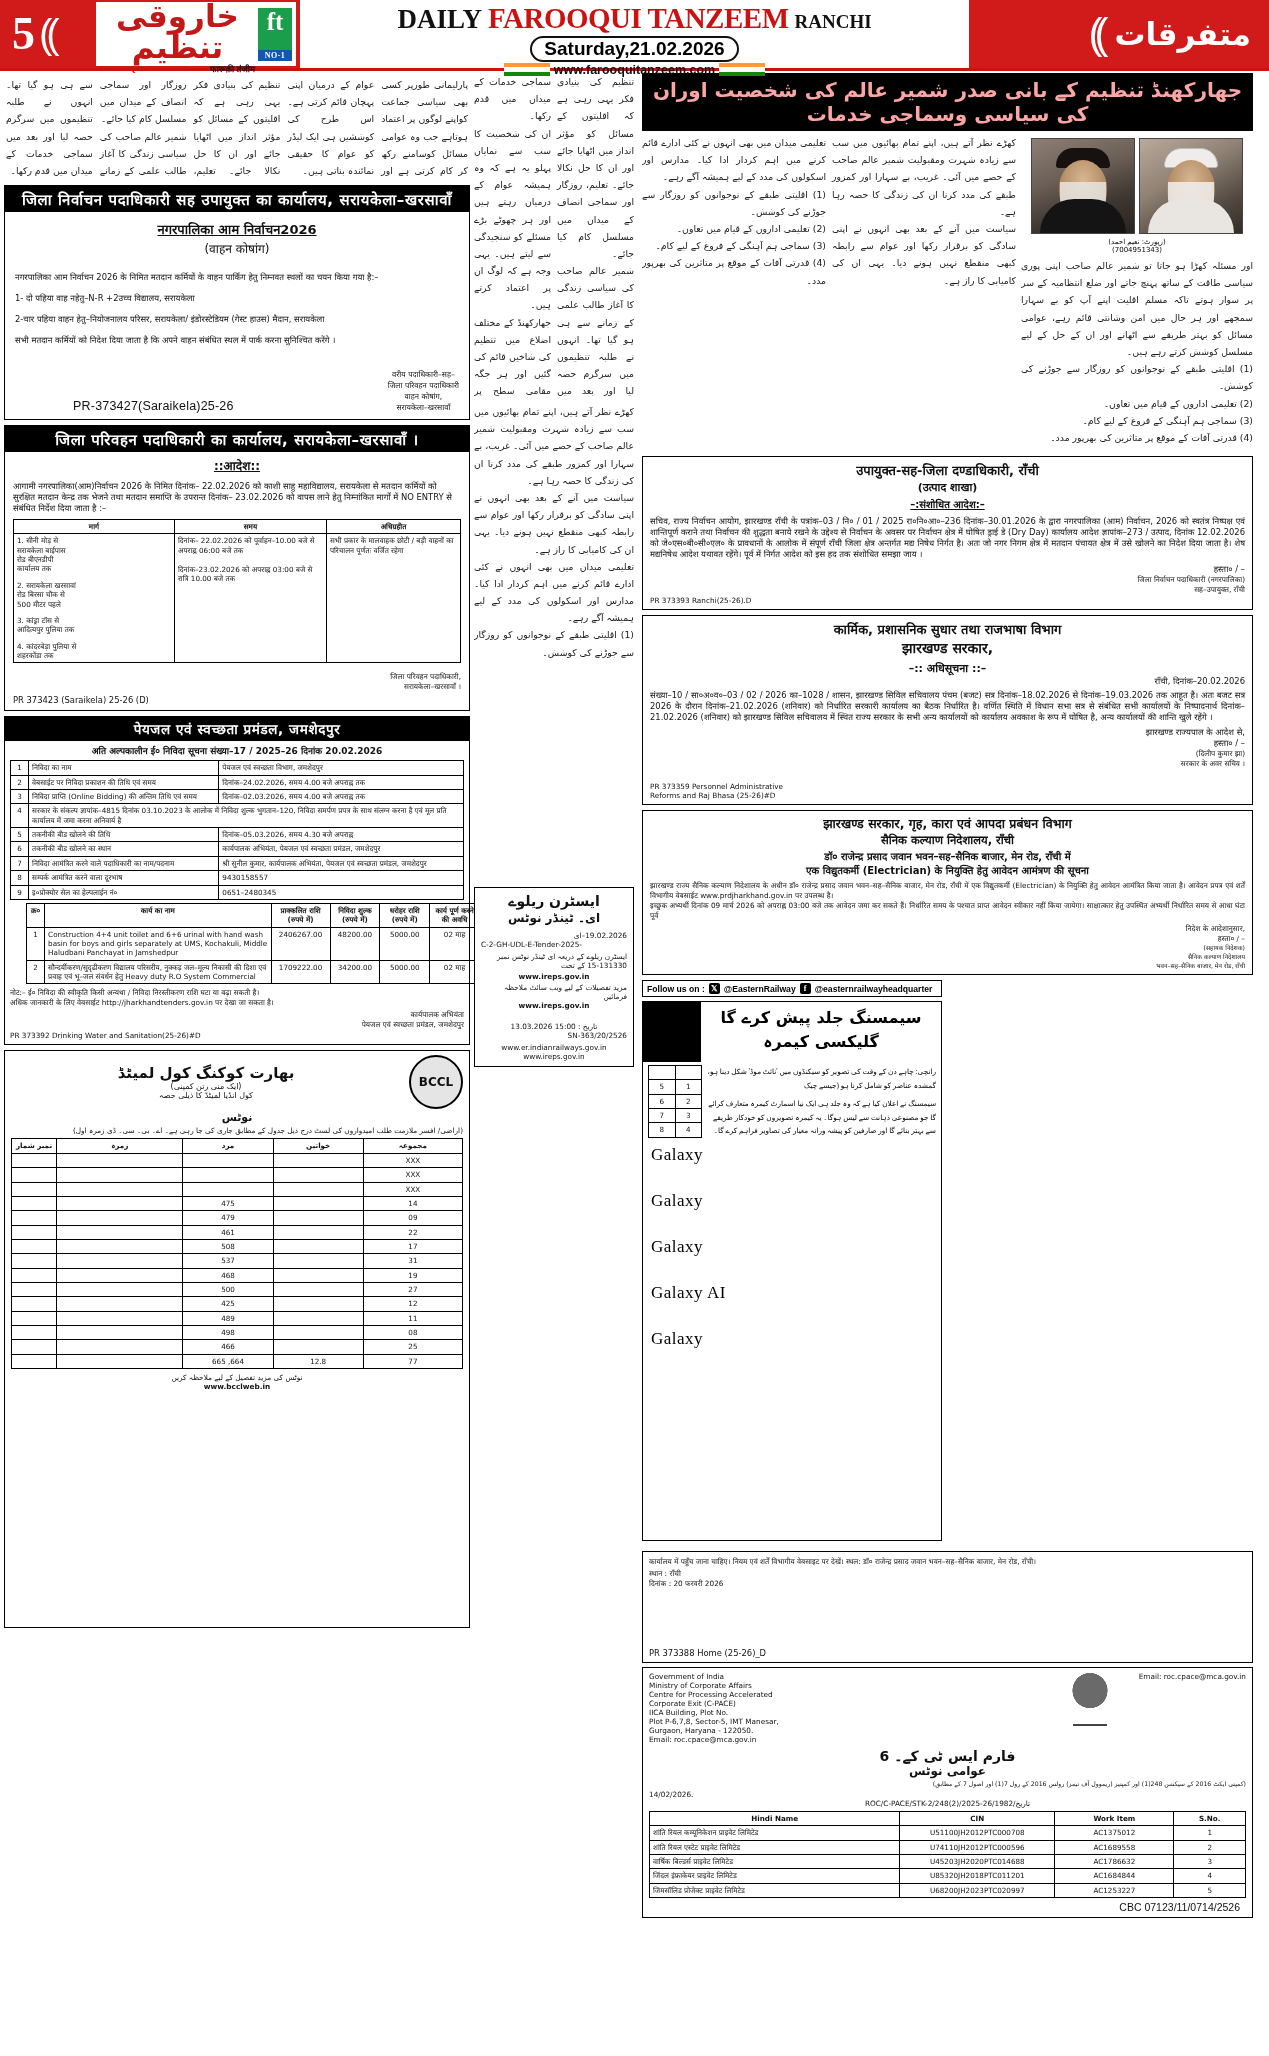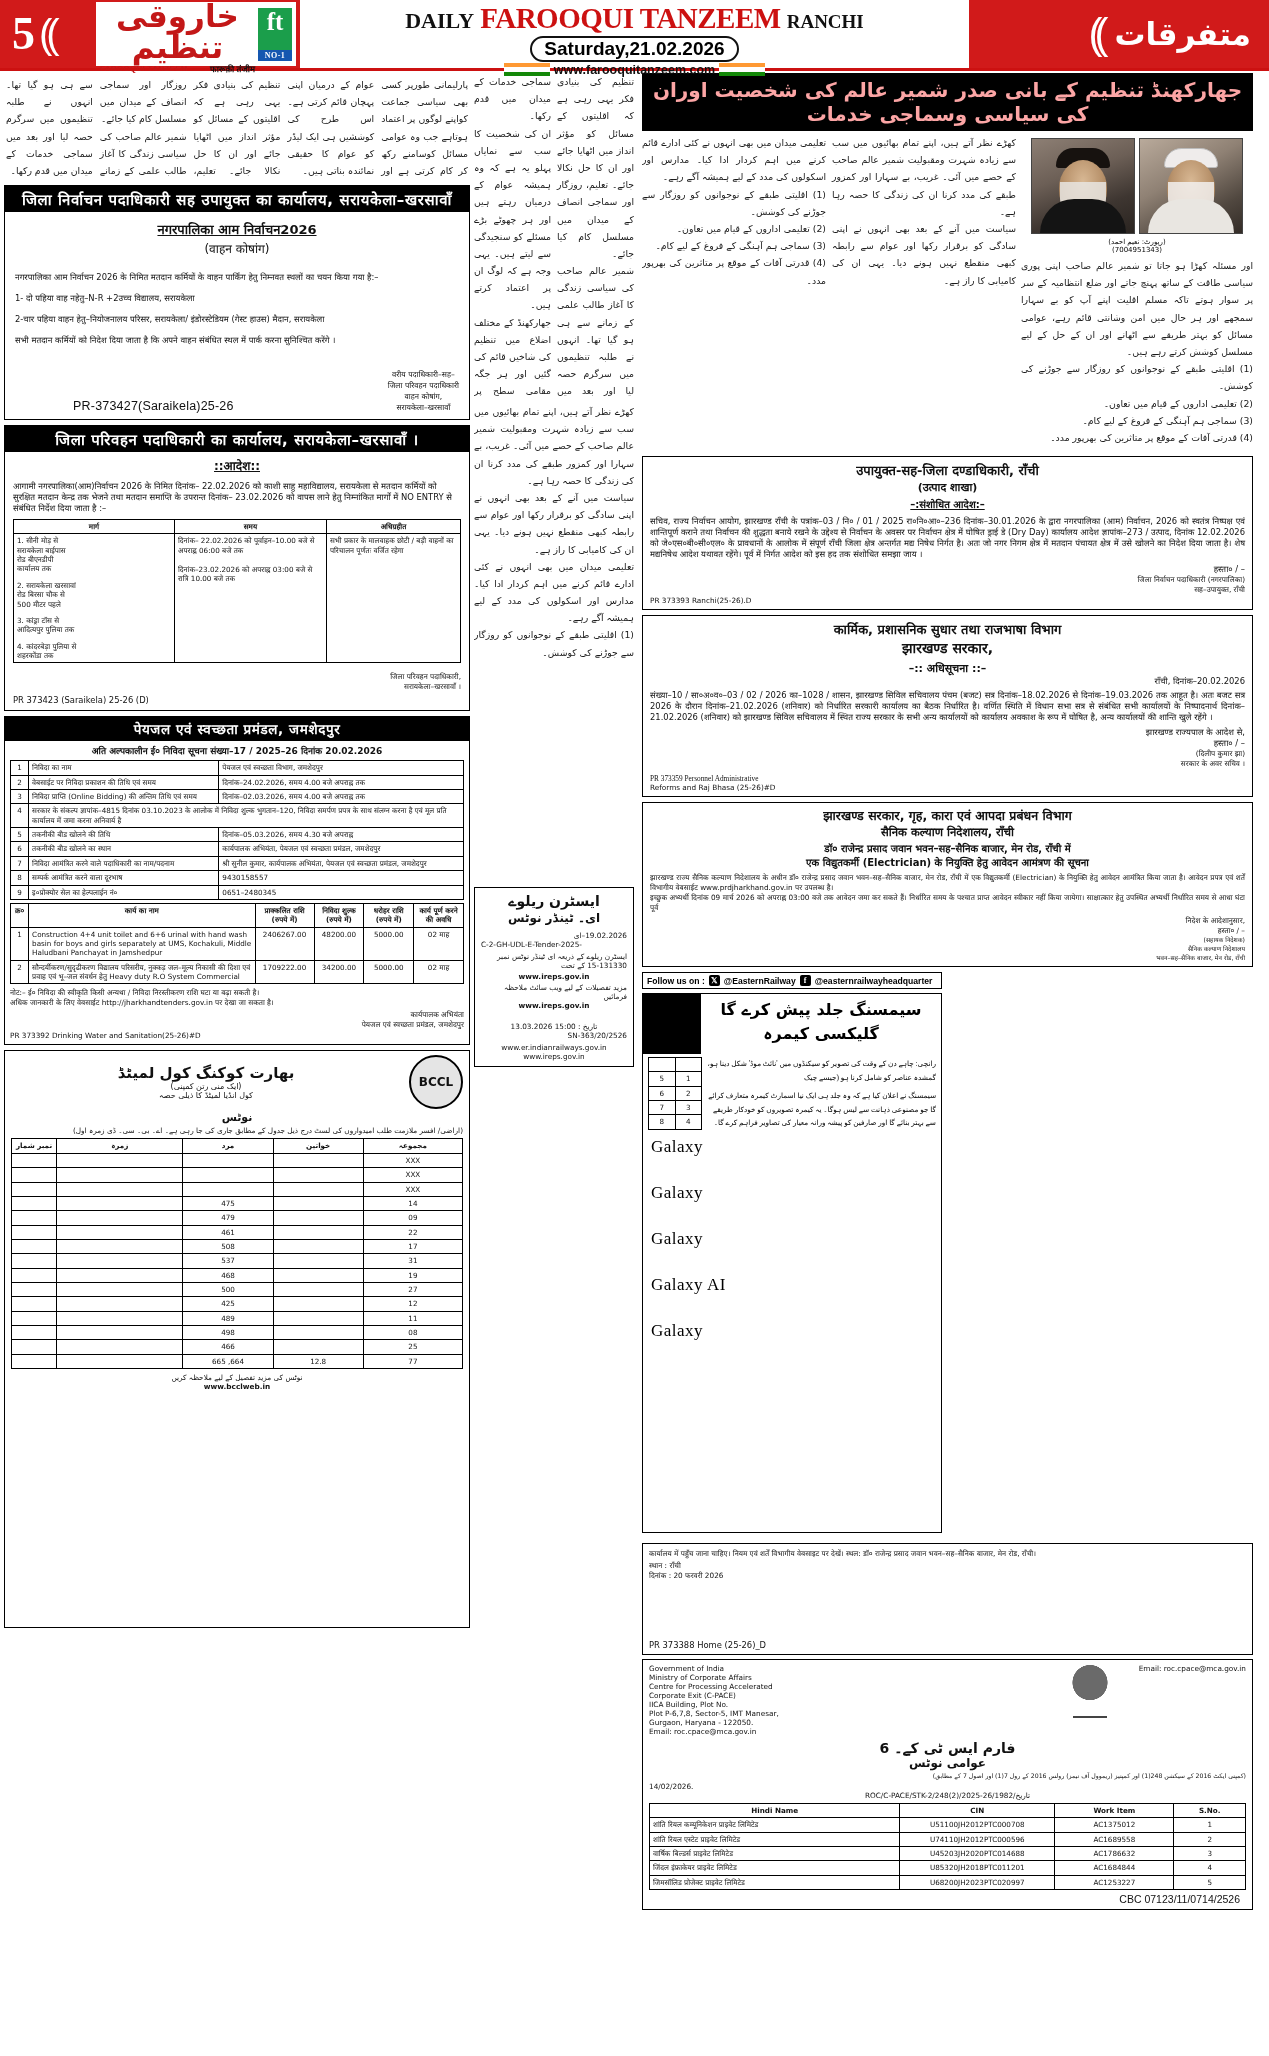--- a/index.html
+++ b/index.html
@@ -40,21 +40,21 @@
   }
   .logo-ft .no1 {
     position:absolute; bottom:-1px; left:0; width:100%; background:#1557b0; color:#fff;
     font-size:8px; text-align:center; letter-spacing:.5px; padding:1px 0;
   }
   .mh-center {
     flex: 1; background: #fff; display:flex; flex-direction: column;
     align-items: center; justify-content: flex-start; padding-top: 2px;
   }
   .mh-title { display:flex; align-items:baseline; gap: 6px; }
-  .mh-daily { font-family:"Liberation Serif",serif; font-weight:bold; font-size:22px; color:#111; }
+  .mh-daily { font-family:"Liberation Serif",serif; font-weight:bold; font-size:27px; color:#111; }
   .mh-main { font-family:"Liberation Serif",serif; font-weight:bold; font-size:29px; color:#cc1111; letter-spacing:-0.5px;}
   .mh-ranchi { font-family:"Liberation Serif",serif; font-weight:bold; font-size:19px; color:#111; }
   .mh-date {
     border: 2px solid #111; border-radius: 16px; padding: 0px 12px;
     font-size: 19px; font-weight: bold; font-family:"Liberation Sans",sans-serif;
     margin-top: 1px; background:#fff;
   }
   .mh-web { font-size: 12.5px; font-weight: bold; color:#111; margin-top:1px; }
   .mh-right {
     width: 300px; background:#d11a1a; display:flex; align-items:center; justify-content:flex-end;
@@ -355,21 +355,21 @@
               <td>9430158557</td>
             </tr>
             <tr>
               <td class="tc">9</td>
               <td>इ०प्रोक्योर सेल का हेल्पलाईन नं०</td>
               <td>0651–2480345</td>
             </tr>
           </tbody>
             </table>
 
-          <table class="gt" style="margin-top:3px;">
+          <table class="gt" style="margin-top:3px;margin-left:16px;">
             <tbody>
                 <tr>
               <th style="width:4%;">क्र०</th>
               <th style="width:50%;">कार्य का नाम</th>
               <th style="width:13%;">प्राक्कलित राशि (रुपये में)</th>
               <th style="width:11%;">निविदा शुल्क (रुपये में)</th>
               <th style="width:11%;">धरोहर राशि (रुपये में)</th>
               <th style="width:11%;">कार्य पूर्ण करने की अवधि</th>
             </tr>
             <tr>
@@ -639,21 +639,21 @@
           <div class="ctr b" style="font-size:14px;">झारखण्ड सरकार,</div>
           <div class="ctr b" style="font-size:11px;margin-top:3px;">–:: अधिसूचना ::–</div>
           <div style="text-align:right;font-size:8.4px;">राँची, दिनांक–20.02.2026</div>
           <div class="sm" style="margin-top:3px;text-align:justify;">संख्या–10 / सा०अ०व०–03 / 02 / 2026 का–1028 /  शासन, झारखण्ड सिविल सचिवालय पंचम (बजट) सत्र दिनांक–18.02.2026 से दिनांक–19.03.2026 तक आहूत है। अतः बजट सत्र 2026 के दौरान दिनांक–21.02.2026 (शनिवार) को निर्धारित सरकारी कार्यालय का बैठक निर्धारित है। वर्णित स्थिति में विधान सभा सत्र से संबंधित सभी कार्यालयों के निष्पादनार्थ दिनांक–21.02.2026 (शनिवार) को झारखण्ड सिविल सचिवालय में स्थित राज्य सरकार के सभी अन्य कार्यालयों को कार्यालय अवकाश के रूप में घोषित है, अन्य कार्यालयों की शान्ति खुले रहेंगे ।</div>
           <div style="text-align:right;margin-top:4px;" class="sm">
             <div>झारखण्ड राज्यपाल के आदेश से,</div>
             <div>हस्ता० / –</div>
             <div class="xs">(दिलीप कुमार झा)</div>
             <div class="xs">सरकार के अवर सचिव ।</div>
           </div>
-          <div class="xs" style="margin-top:6px;font-family:Liberation Serif, serif;">PR 373359 Personnel Administrative</div>
+          <div class="xs" style="margin-top:14px;">PR 373359 Personnel Administrative</div>
           <div class="xs">Reforms and Raj Bhasa (25-26)#D</div>
         </div>
       </div>
 
       <div class="adbox">
         <div class="ad-body" style="padding:4px 7px;">
           <div class="ctr b" style="font-size:12.5px;">झारखण्ड सरकार, गृह, कारा एवं आपदा प्रबंधन विभाग</div>
           <div class="ctr b" style="font-size:11.5px;">सैनिक कल्याण निदेशालय, राँची</div>
           <div class="ctr b" style="font-size:10px;margin-top:2px;">डॉ० राजेन्द्र प्रसाद जवान भवन–सह–सैनिक बाजार, मेन रोड, राँची में</div>
           <div class="ctr b" style="font-size:10px;">एक विद्युतकर्मी (Electrician) के नियुक्ति हेतु आवेदन आमंत्रण की सूचना</div>

